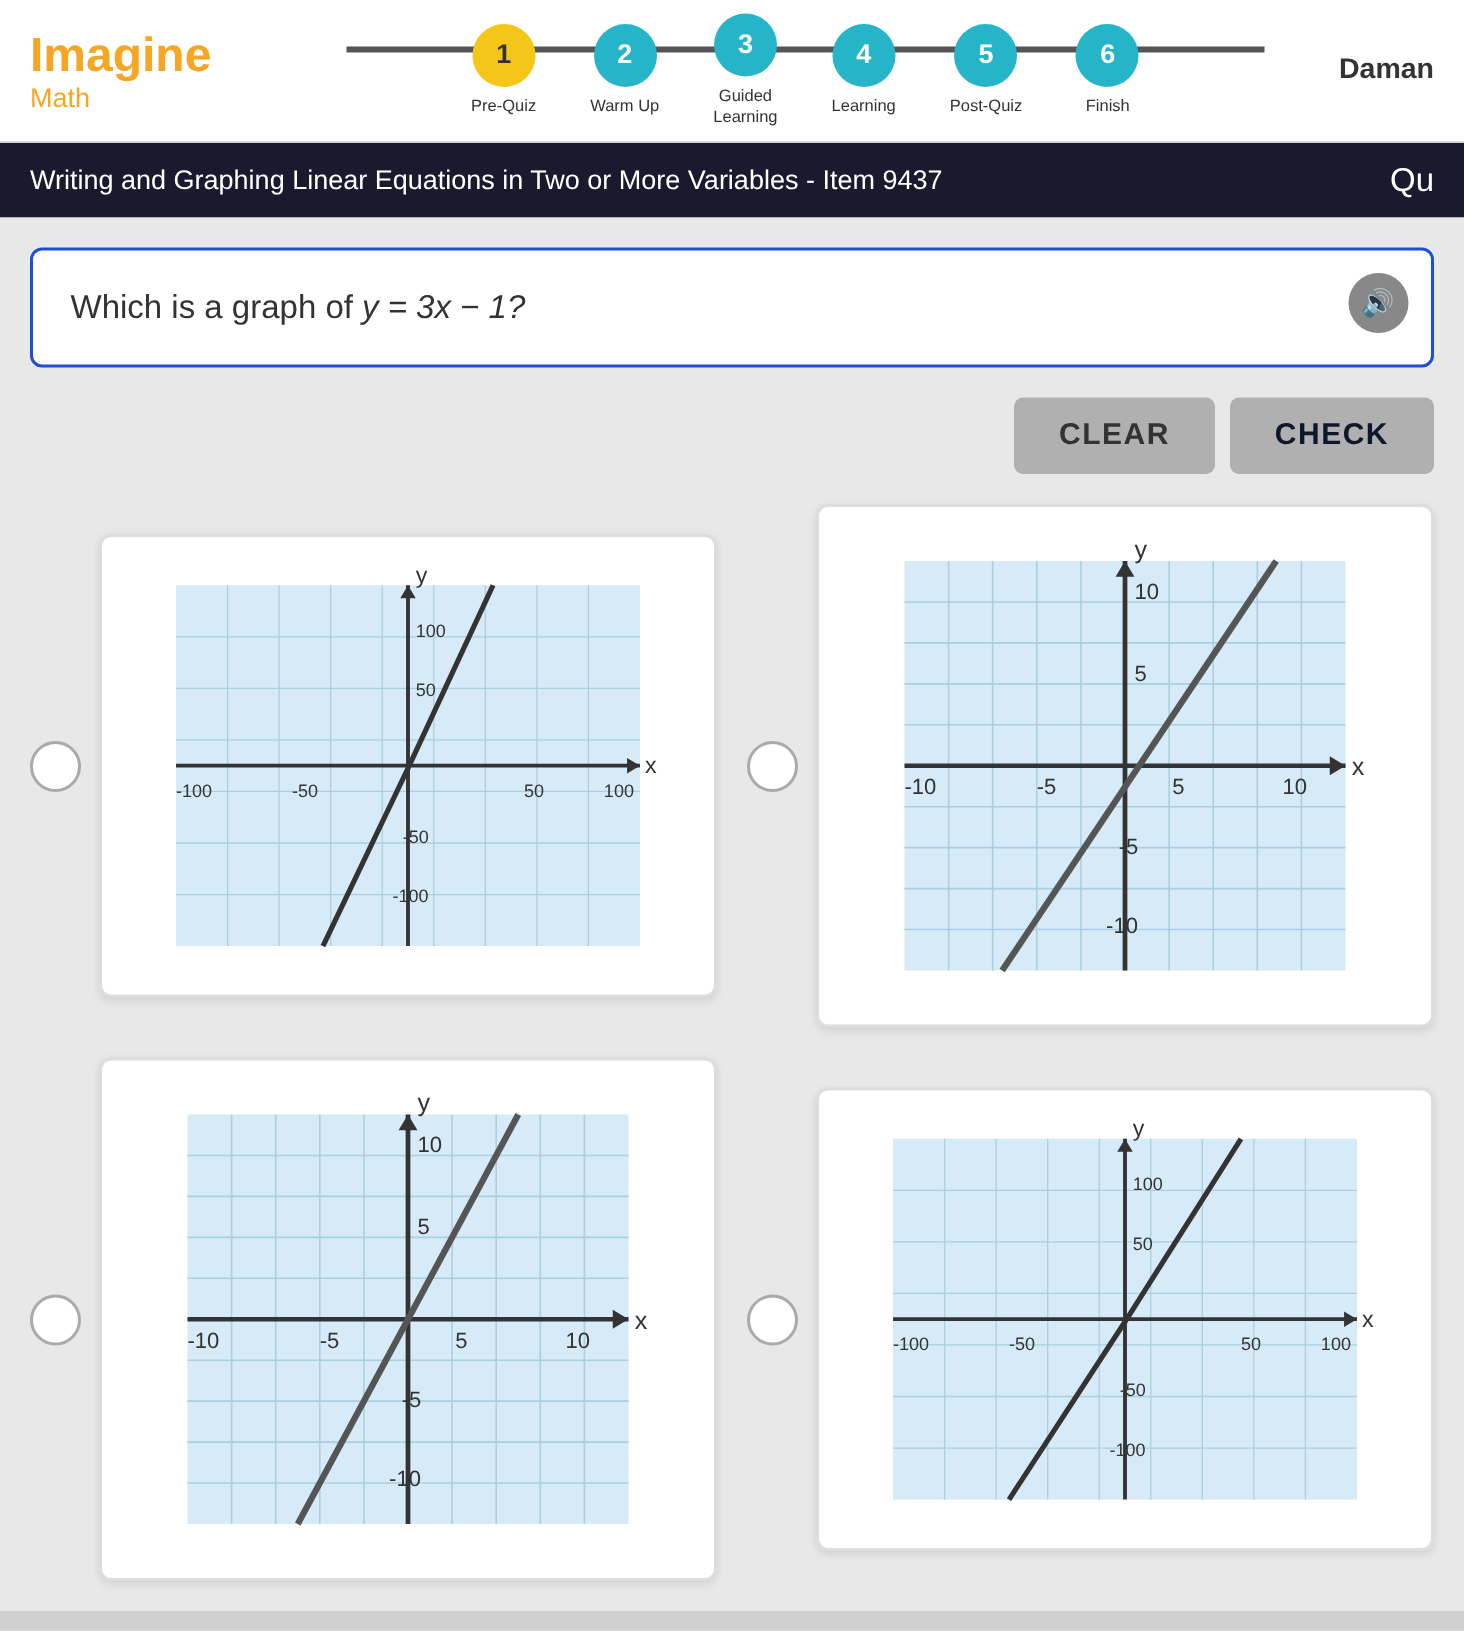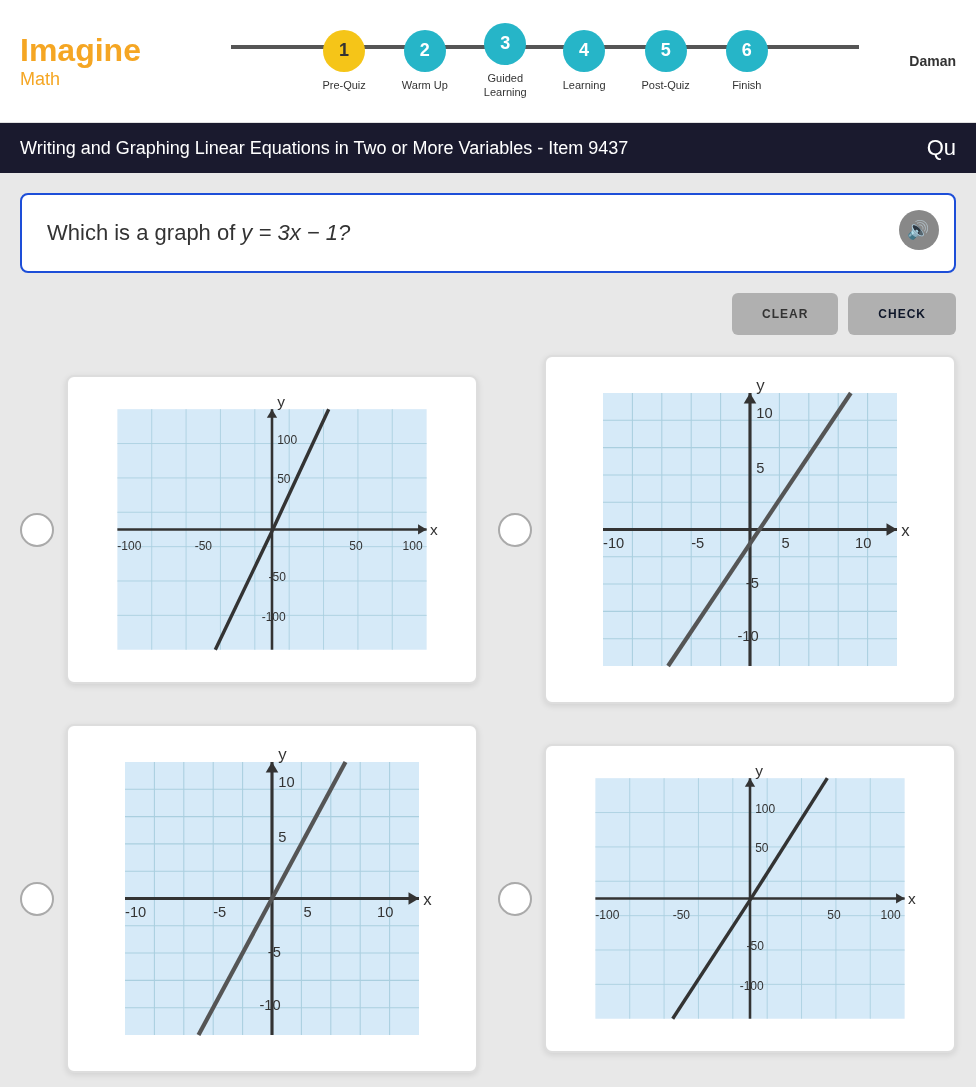--- a/index.html
+++ b/index.html
@@ -4,21 +4,21 @@
   <style>
     * { box-sizing: border-box; margin: 0; padding: 0; }
     body { font-family: Arial, sans-serif; background: #d0d0d0; width: 976px; min-height: 1087px; }
 
     
     .header {
       background: white;
       display: flex;
       align-items: center;
       padding: 10px 20px;
-      height: 123px;
+      height: 95px;
       border-bottom: 1px solid #e0e0e0;
       position: relative;
     }
     .logo-area {
       display: flex;
       flex-direction: column;
       margin-right: 40px;
     }
     .logo-imagine {
       font-size: 32px;
@@ -68,21 +68,21 @@
     }
     .step-circle.active { background: #f5c518; color: #333; }
     .step-circle.teal { background: #26b5c8; }
     .step-label {
       font-size: 11px;
       color: #333;
       text-align: center;
       line-height: 1.3;
     }
     .user-area {
-      font-size: 14px;
+      font-size: 19px;
       color: #333;
       font-weight: bold;
       margin-left: auto;
     }
 
     
     .banner {
       background: #1a1a2e;
       color: white;
       padding: 12px 20px;
@@ -132,21 +132,21 @@
 
     
     .action-buttons {
       display: flex;
       justify-content: flex-end;
       gap: 10px;
       margin-bottom: 20px;
     }
     .btn-clear, .btn-check {
       padding: 14px 30px;
-      font-size: 12px;
+      font-size: 20px;
       font-weight: bold;
       border: none;
       border-radius: 6px;
       cursor: pointer;
       letter-spacing: 1px;
     }
     .btn-clear { background: #b0b0b0; color: #333; }
     .btn-check { background: #b0b0b0; color: #0f172a; }
 
     

